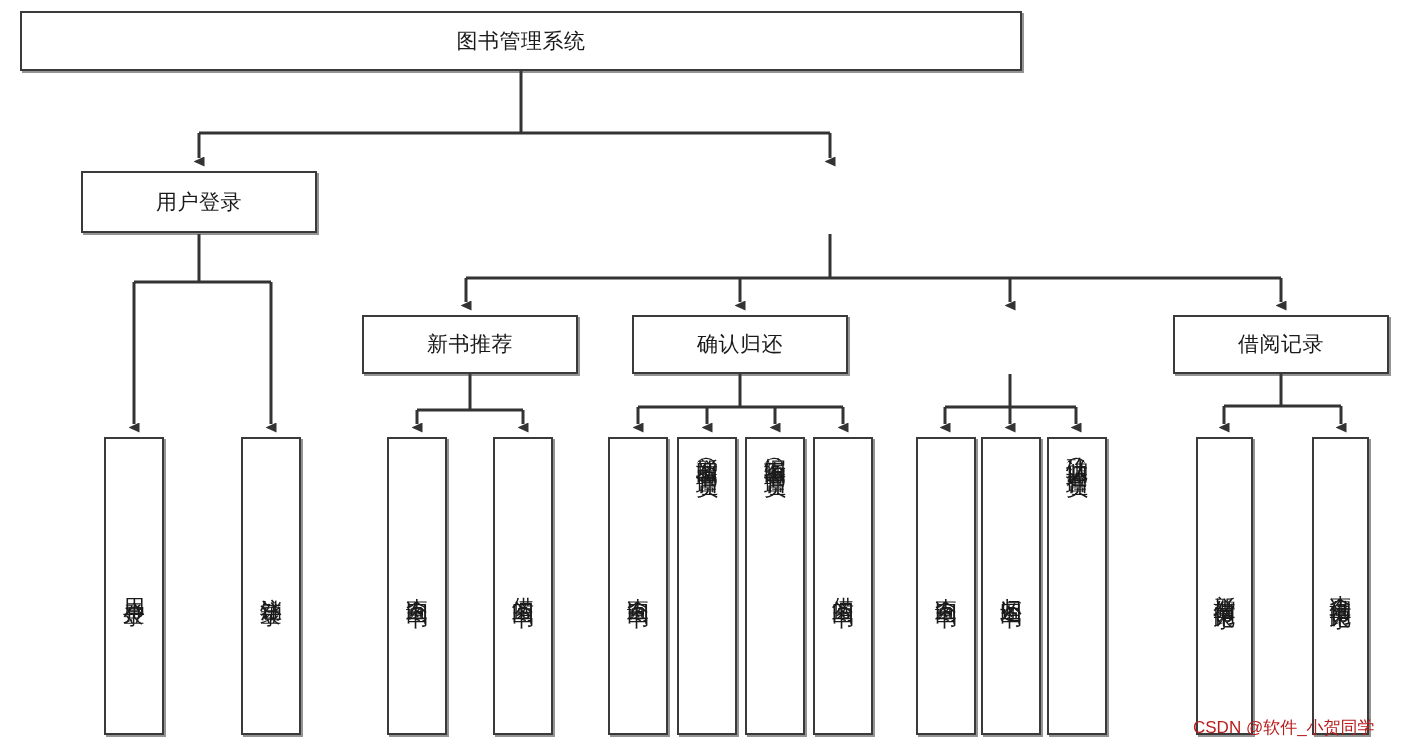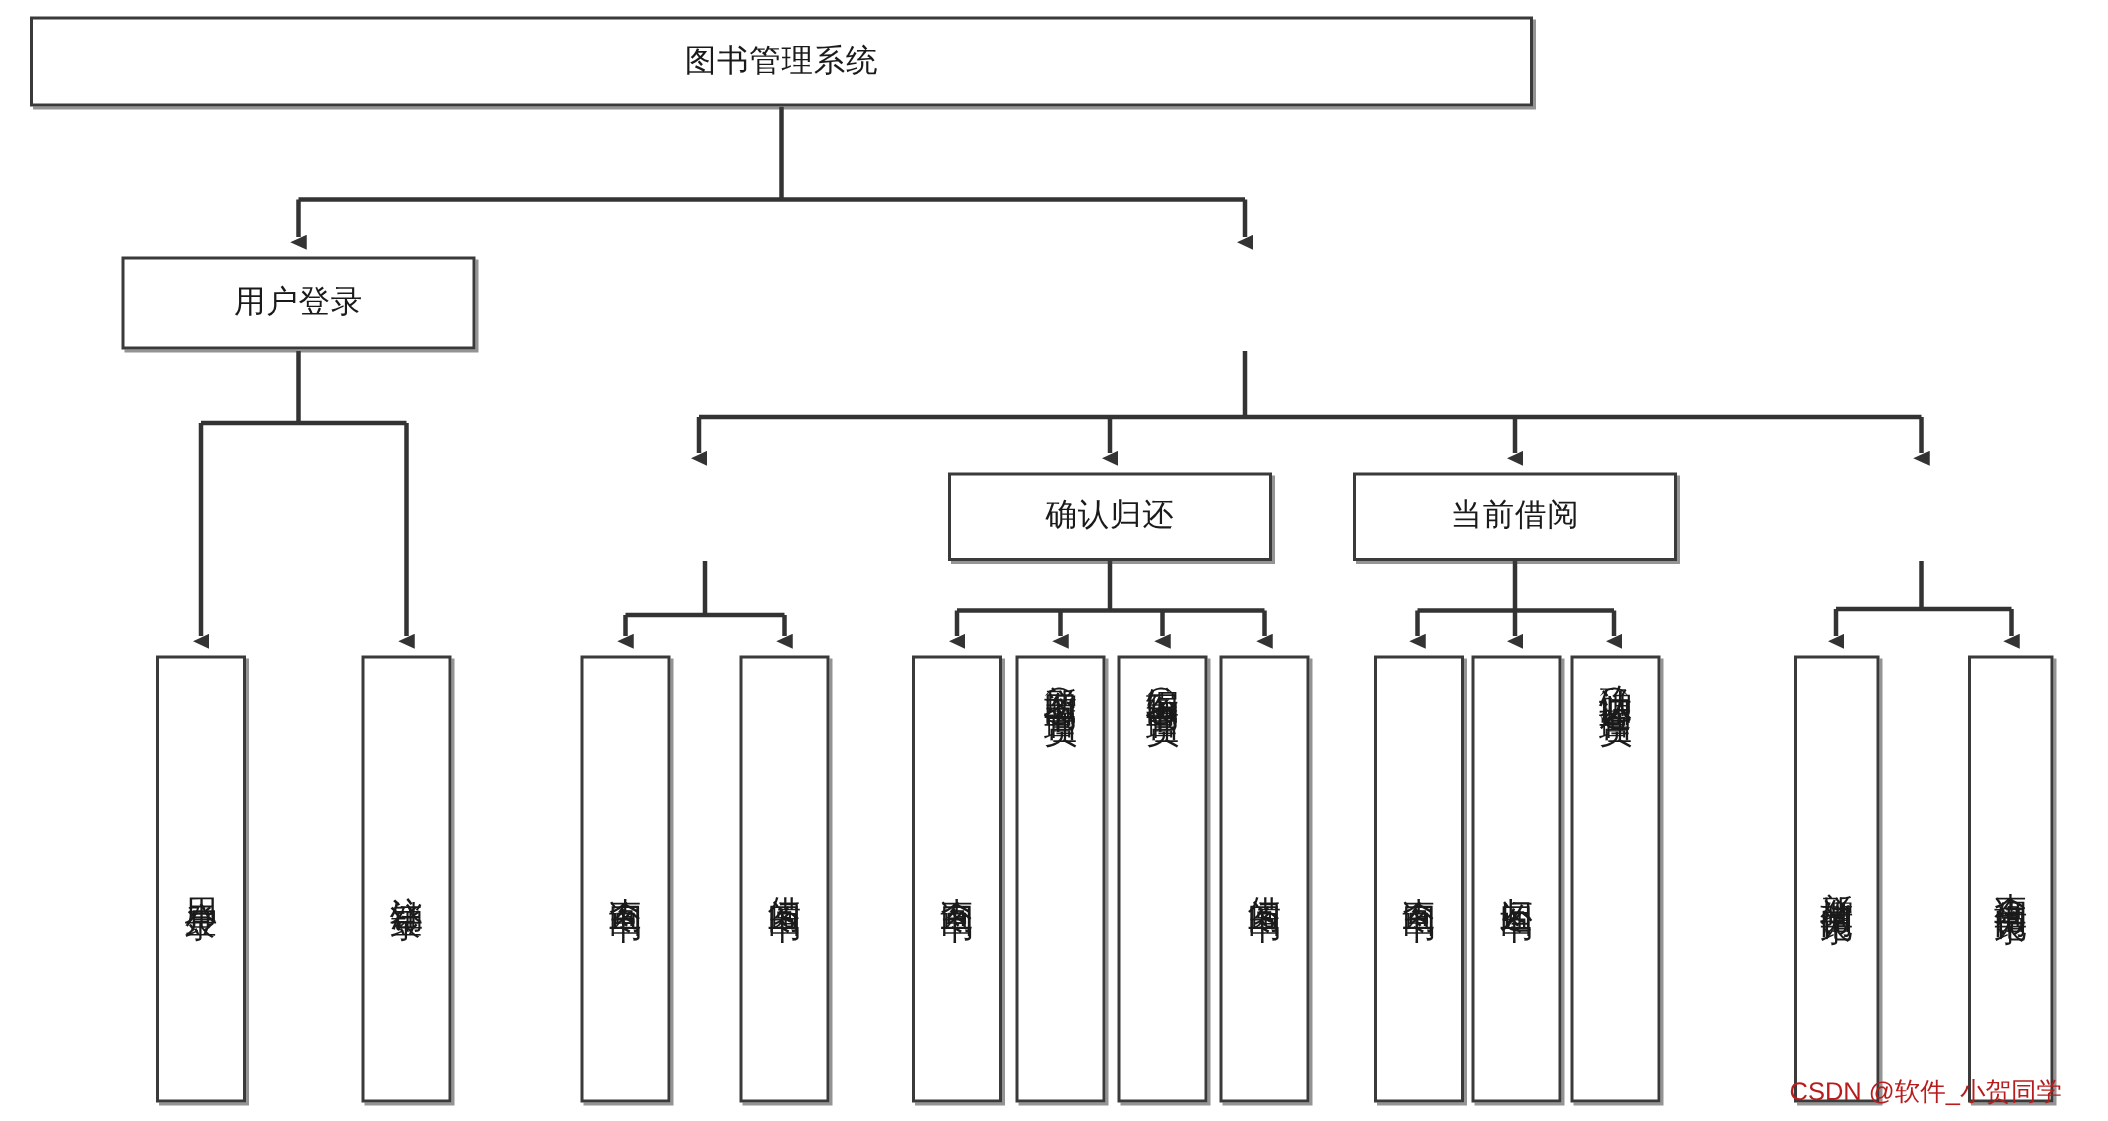--- a/index.html
+++ b/index.html
@@ -132,29 +132,32 @@
 
   <div class="node horizontal" style="left:20px; top:11px; width:1002px; height:60px;">
     <span class="label">图书管理系统</span>
   </div>
 
   <div class="node horizontal" style="left:81px; top:171px; width:236px; height:62px;">
     <span class="label">用户登录</span>
   </div>
 
 
+  <div class="node horizontal" style="left:362px; top:315px; width:216px; height:59px;">
+    <span class="label">新书推荐</span>
+  </div>
 
   <div class="node horizontal" style="left:632px; top:315px; width:216px; height:59px;">
     <span class="label">确认归还</span>
   </div>
 
-  <div class="node horizontal" style="left:902px; top:315px; width:216px; height:59px;">
-    <span class="label">当前借阅</span>
-  </div>
-
+
+  <div class="node horizontal" style="left:1173px; top:315px; width:216px; height:59px;">
+    <span class="label">借阅记录</span>
+  </div>
 
   <div class="node vertical v-mid" style="left:104px; top:437px; width:60px; height:298px;">
     <span class="label">用户登录</span>
   </div>
 
   <div class="node vertical v-mid" style="left:241px; top:437px; width:60px; height:298px;">
     <span class="label">注销登录</span>
   </div>
 
   <div class="node vertical v-mid" style="left:387px; top:437px; width:60px; height:298px;">

